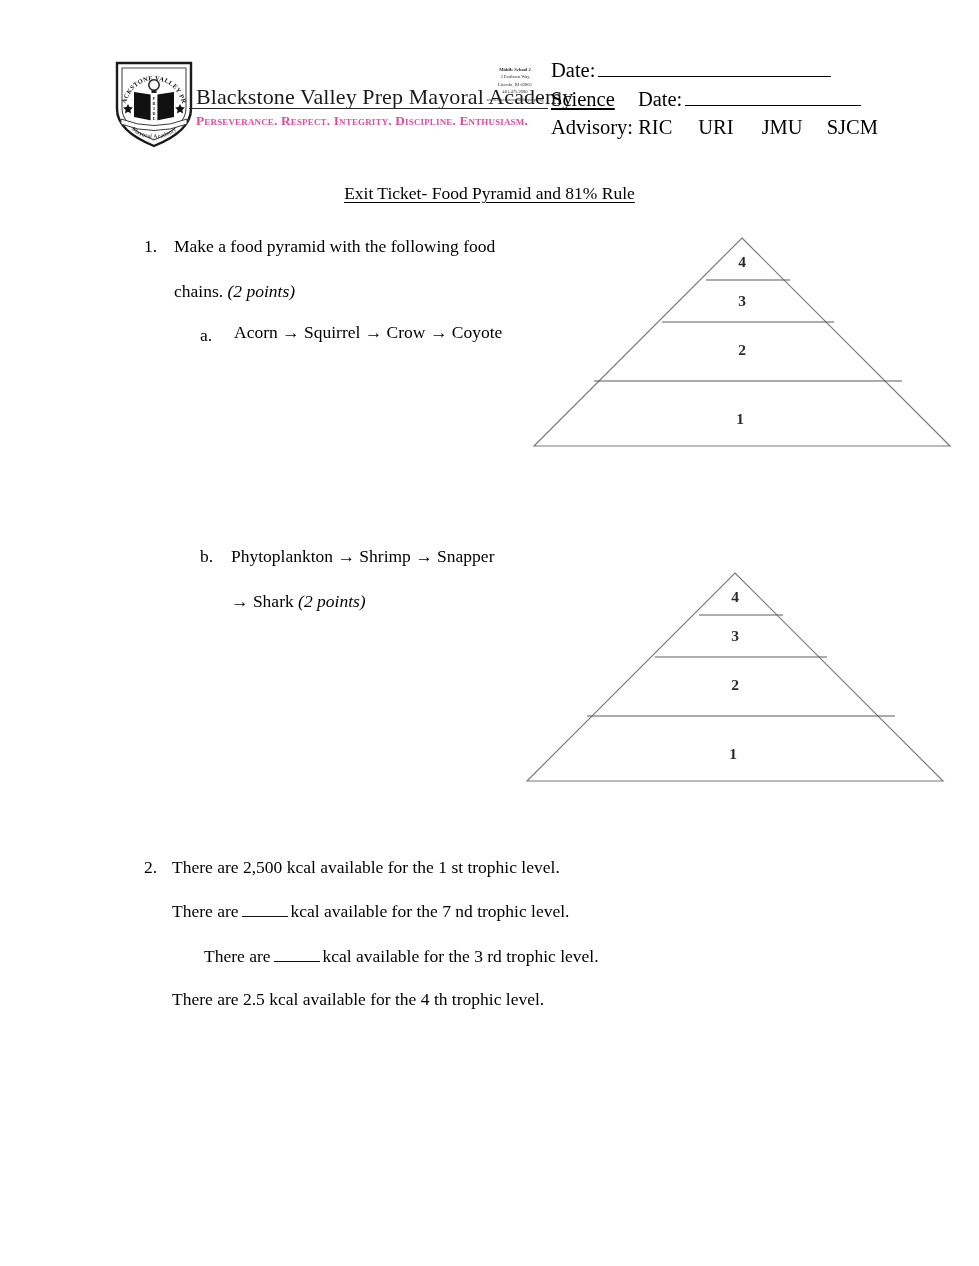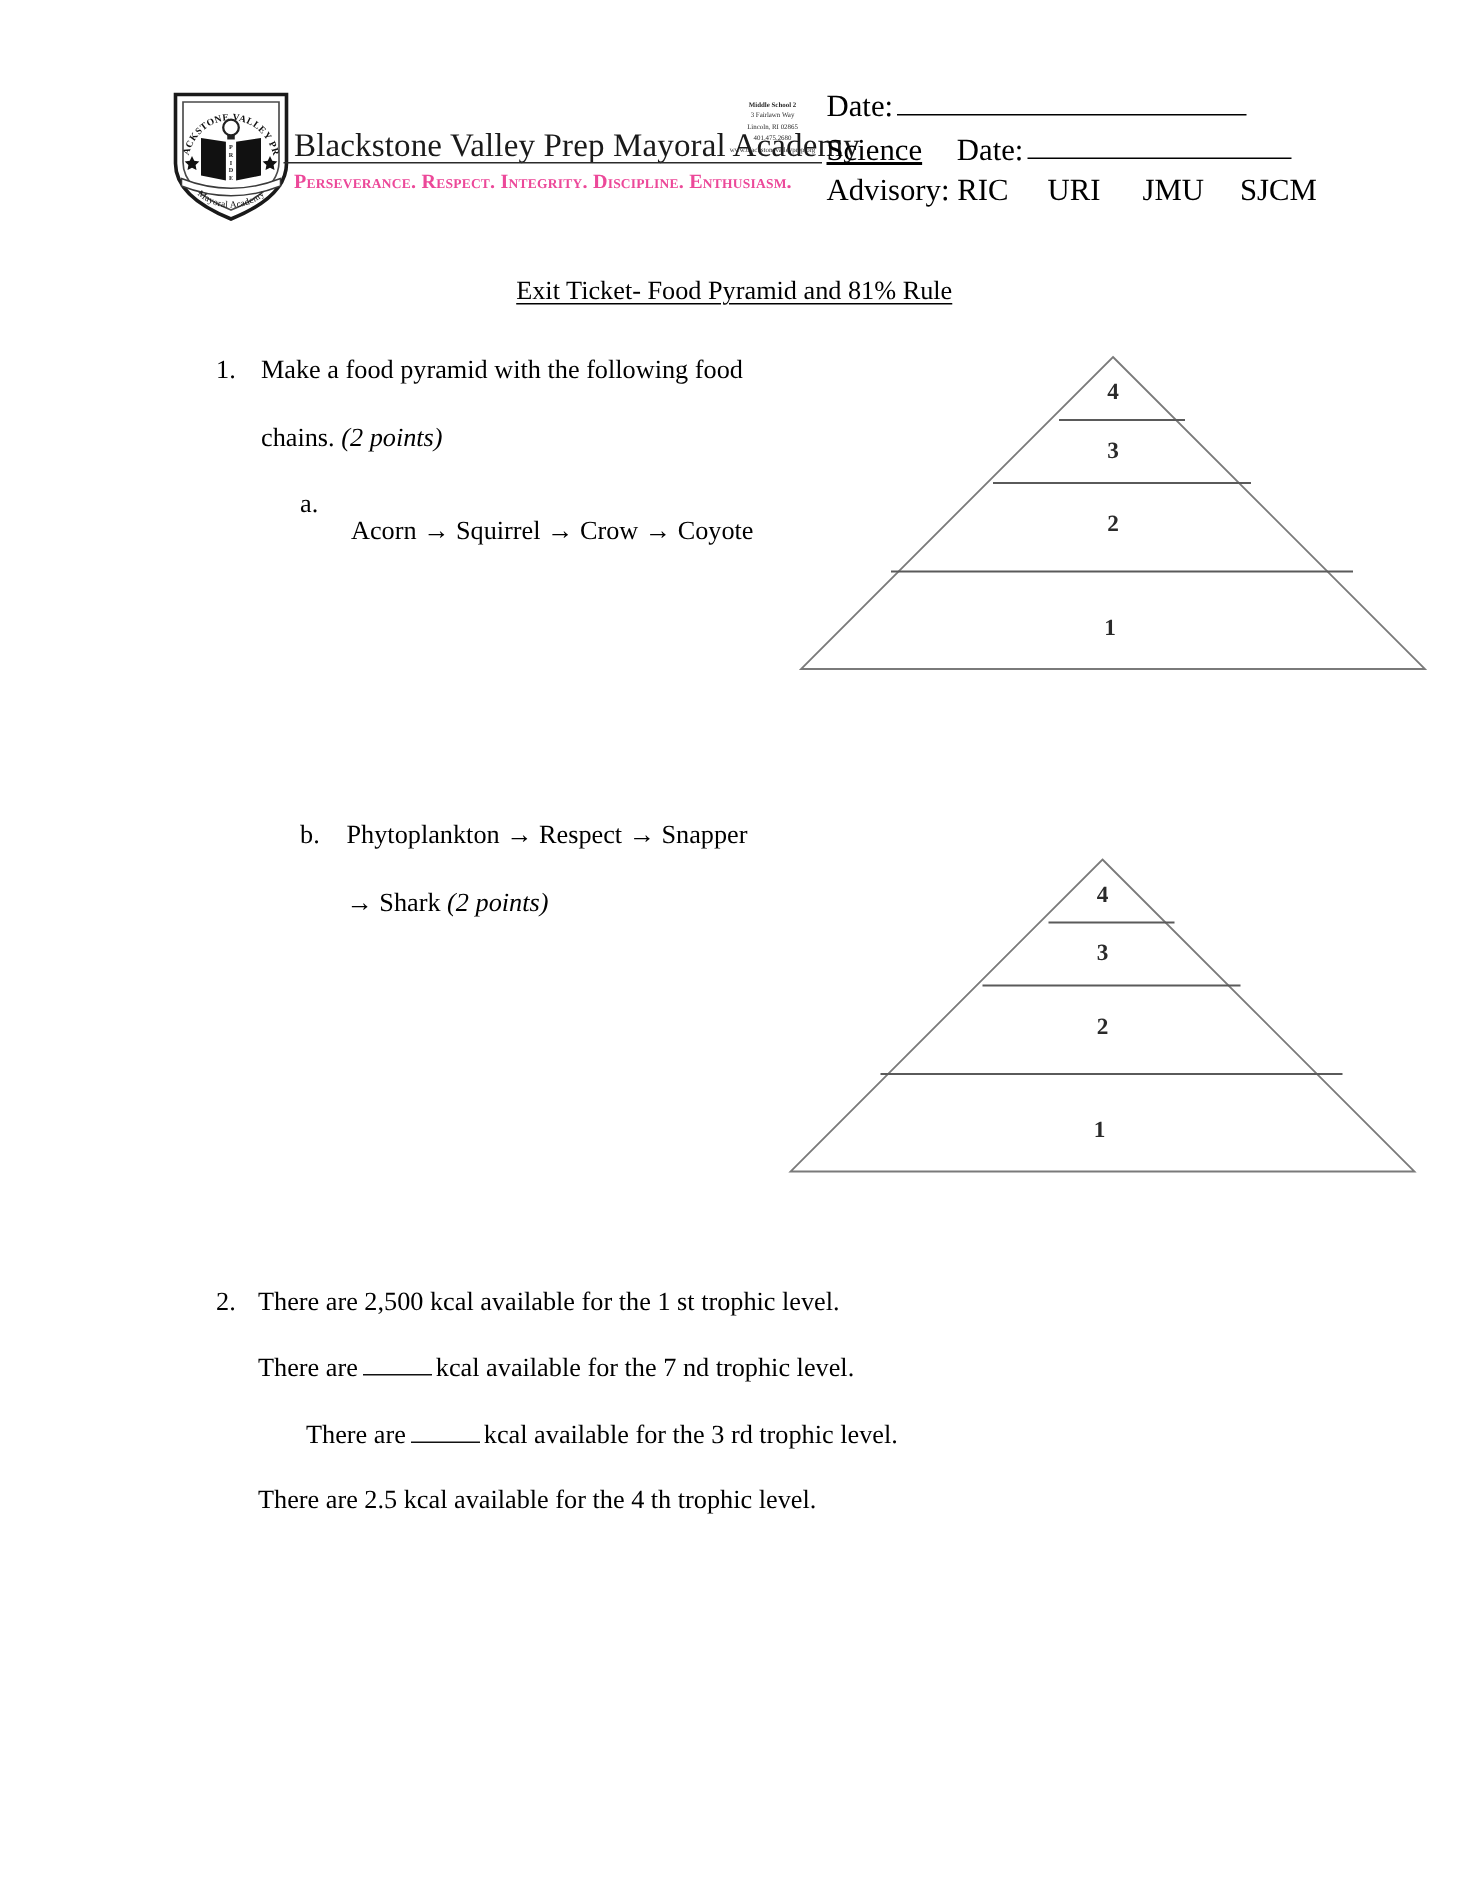--- a/index.html
+++ b/index.html
@@ -133,21 +133,21 @@
     position: absolute;
     font-size: 17.5px;
     white-space: nowrap;
   }
   .q-italic { font-style: italic; }
 
   .q1-num   { left: 144px; top: 236px; }
   .q1-l1    { left: 174px; top: 236px; }
   .q1-l2    { left: 174px; top: 281px; }
   .q1a-let  { left: 200px; top: 325px; }
-  .q1a-text { left: 234px; top: 343px; }
+  .q1a-text { left: 234px; top: 322px; }
 
   .q1b-let  { left: 200px; top: 546px; }
   .q1b-l1   { left: 231px; top: 546px; }
   .q1b-l2   { left: 231px; top: 591px; }
 
   .q2-num   { left: 144px; top: 857px; }
   .q2-l1    { left: 172px; top: 857px; }
   .q2-l2    { left: 172px; top: 901px; }
   .q2-l3    { left: 172px; top: 946px; margin-left: 32px; }
   .q2-l4    { left: 172px; top: 989px; }
@@ -261,21 +261,21 @@
 <div class="q-num q1-num">1.</div>
 <div class="q-text q1-l1">Make a food pyramid with the following food</div>
 <div class="q-text q1-l2"><span>chains.</span>
   <span class="q-italic">(2 points)</span>
 </div>
 
 <div class="q-text q1a-let">a.</div>
 <div class="q-text q1a-text">Acorn → Squirrel → Crow → Coyote</div>
 
 <div class="q-text q1b-let">b.</div>
-<div class="q-text q1b-l1">Phytoplankton → Respect → Snapper</div>
+<div class="q-text q1b-l1">Phytoplankton → Shrimp → Snapper</div>
 <div class="q-text q1b-l2"><span>→ Shark</span>
   <span class="q-italic">(2 points)</span>
 </div>
 
 <div class="pyramid pyramid-1">
   <svg viewBox="0 0 450 228" width="450" height="228" aria-hidden="true">
 
     <polygon points="222,10 430,218 14,218" fill="#ffffff" stroke="#7a7a7a" stroke-width="1.2"></polygon>
 
     <line x1="186" y1="52" x2="270" y2="52" stroke="#5a5a5a" stroke-width="1.2"></line>

